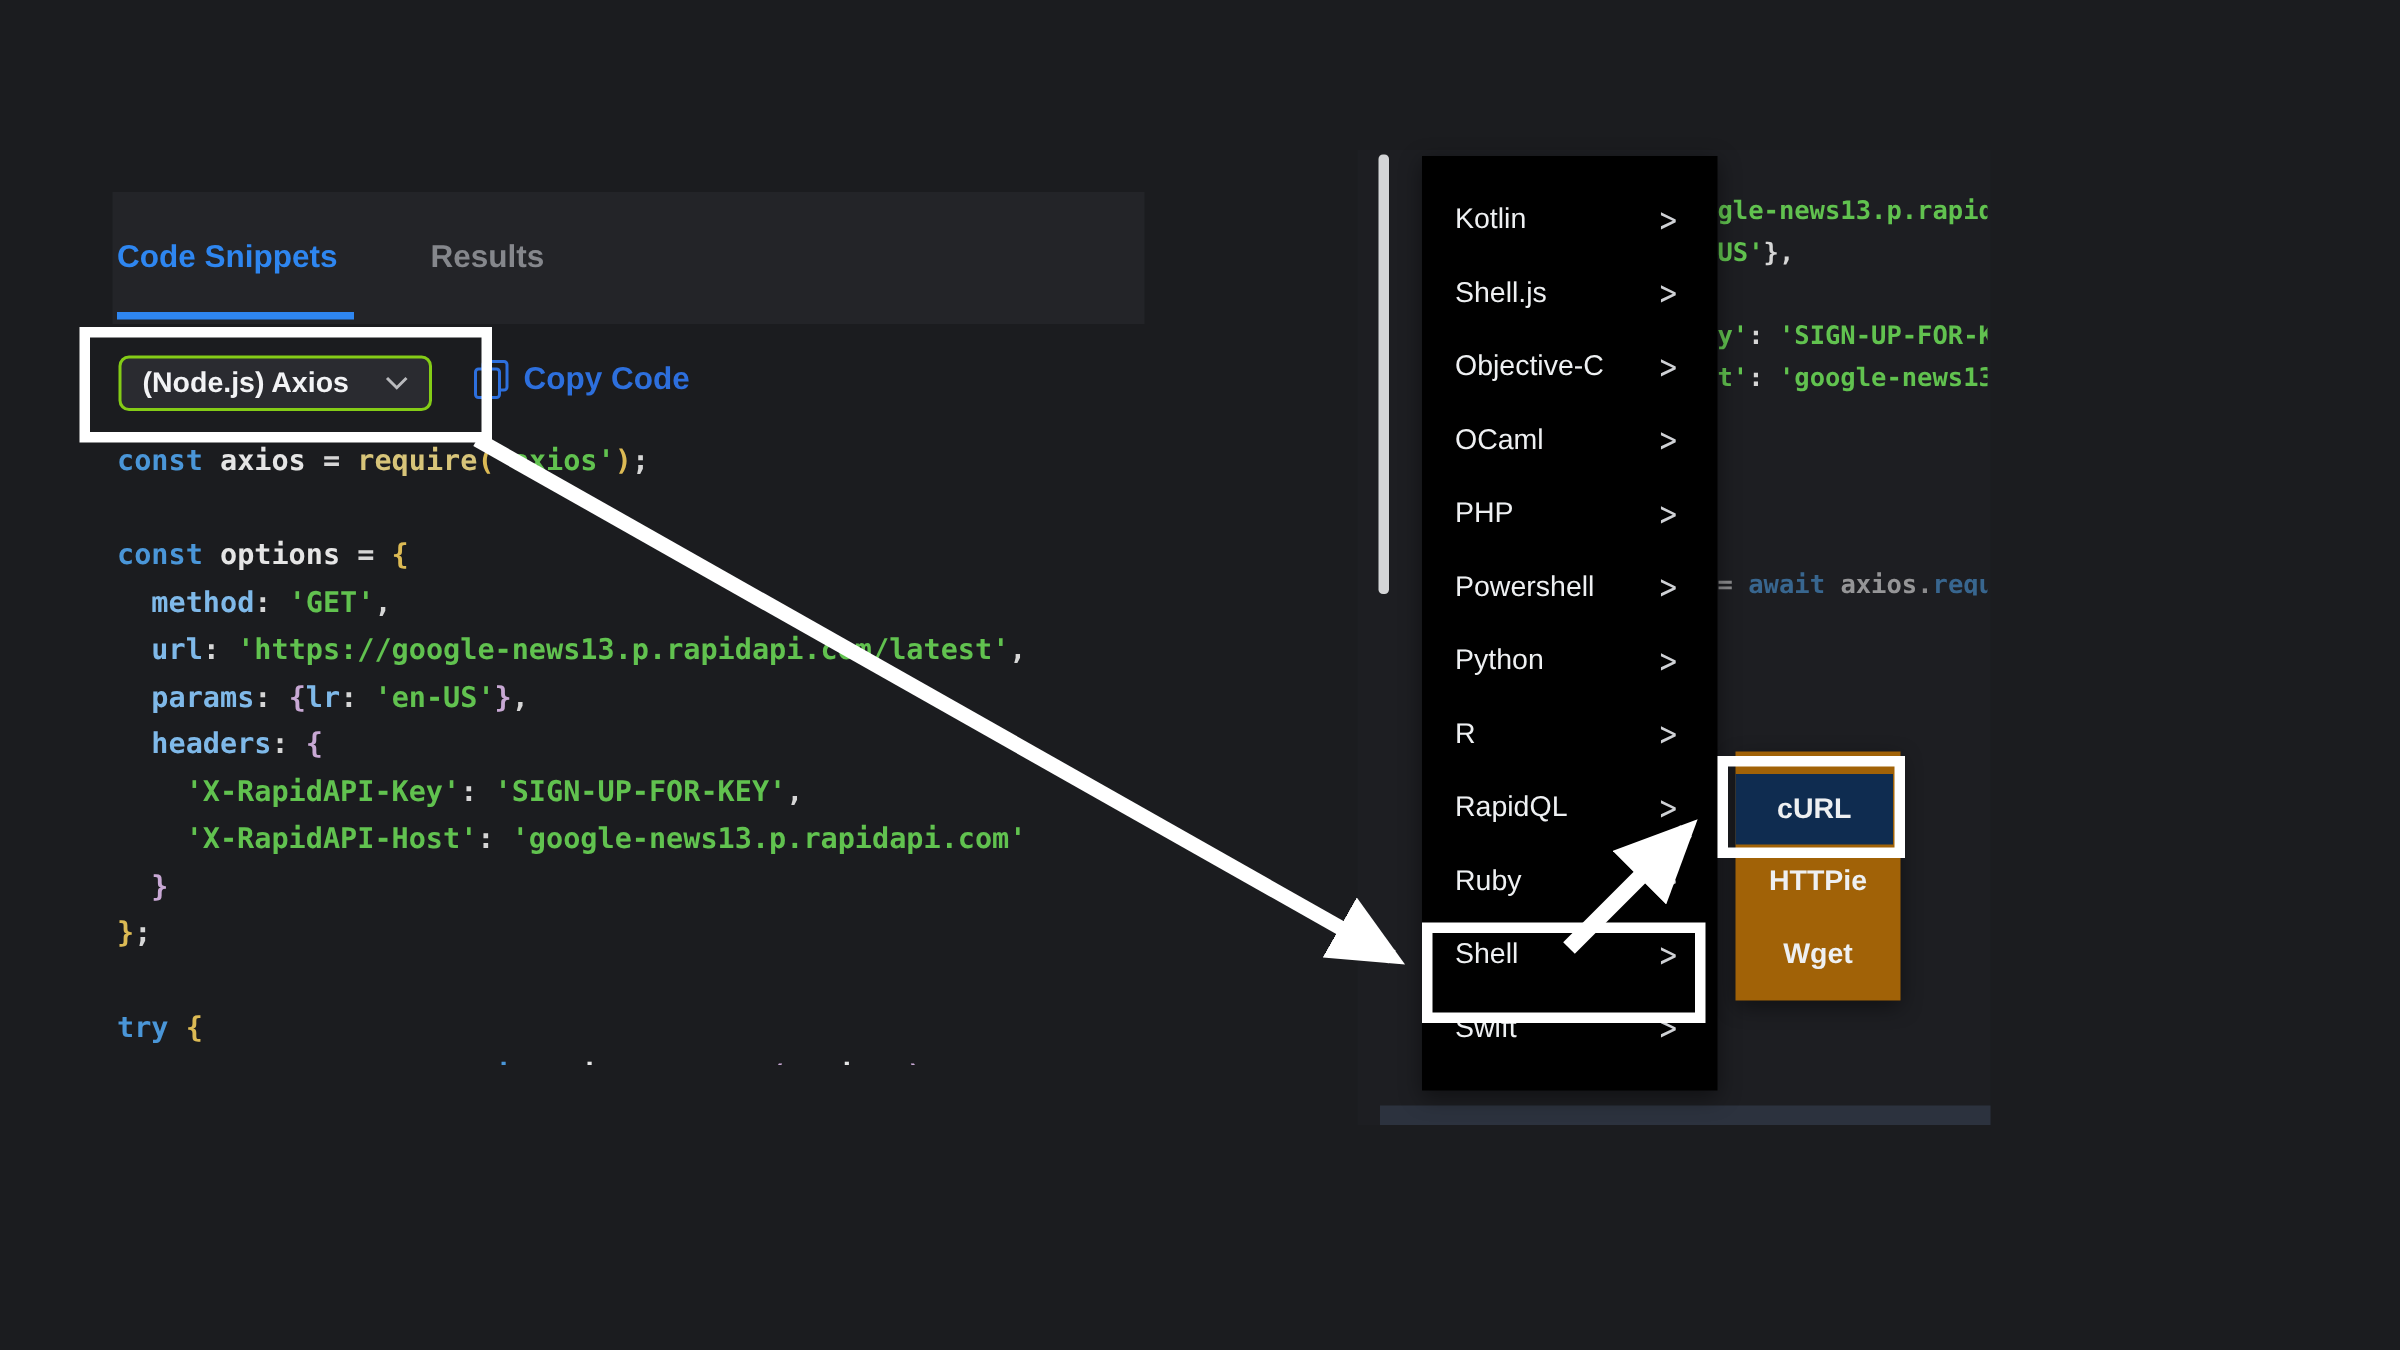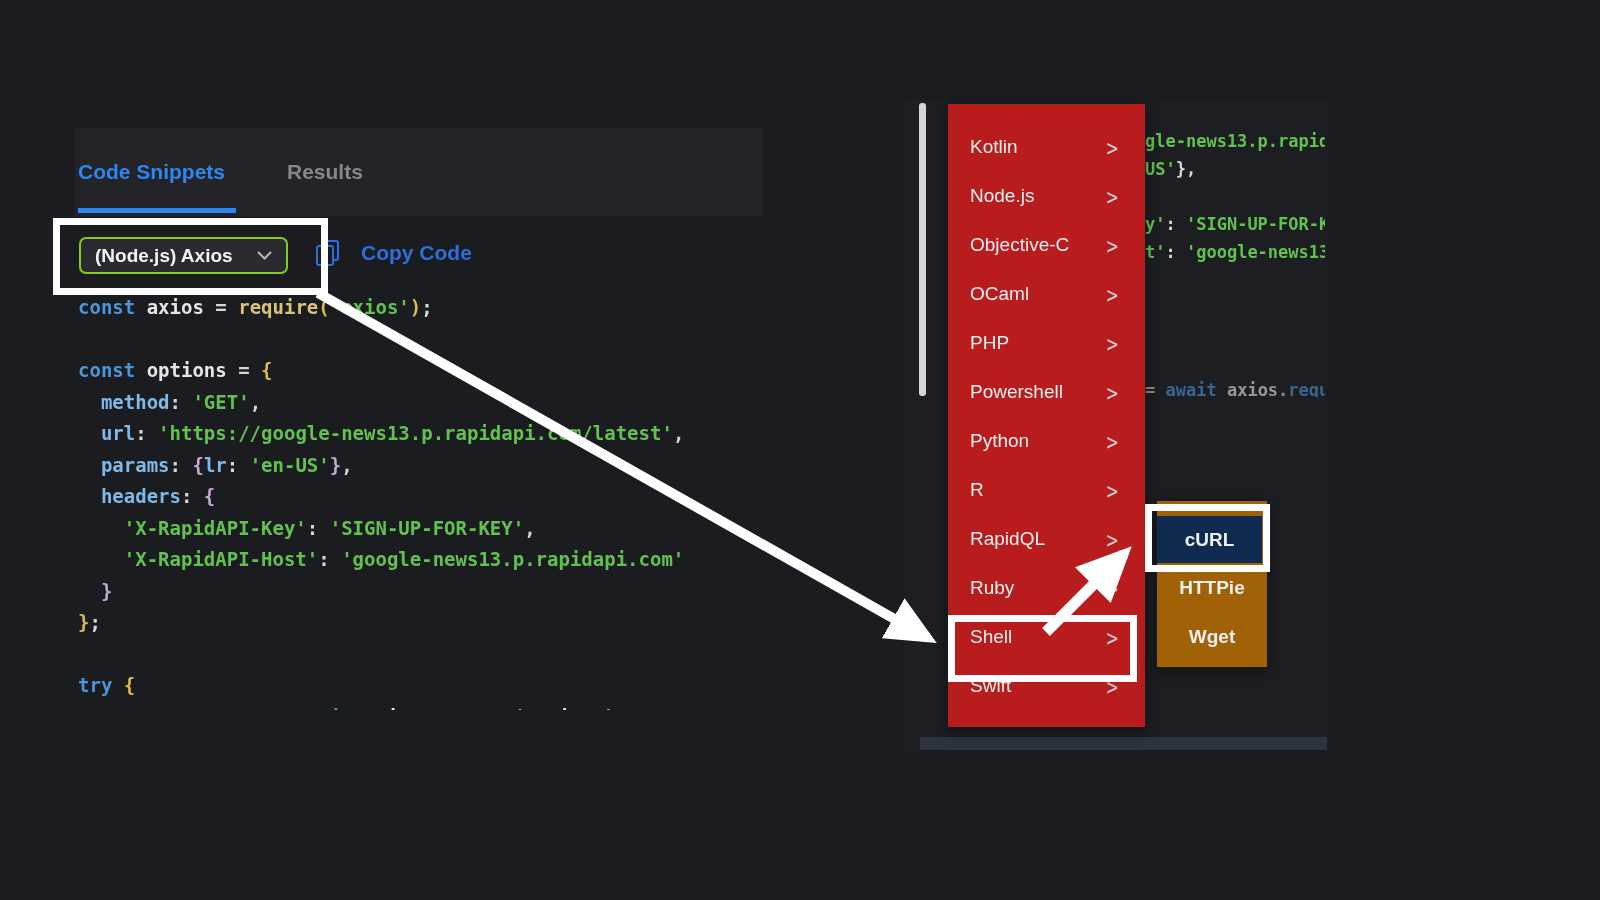--- a/index.html
+++ b/index.html
@@ -14,42 +14,42 @@
   
   .lang-btn{position:absolute;left:79px;top:237px;width:209px;height:37px;background:#2a2b30;
             border:2px solid #84cc16;border-radius:7px;display:flex;align-items:center;
             justify-content:space-between;padding:0 14px;box-sizing:border-box;cursor:pointer;}
   .lang-btn-label{color:#f2f3f5;font-size:19px;font-weight:bold;white-space:nowrap;}
   .copy-btn{position:absolute;left:316px;top:240px;display:flex;align-items:center;gap:11px;cursor:pointer;}
   .copy-ic{position:relative;width:22px;height:26px;}
   .copy-ic .sq{position:absolute;width:14px;height:17px;border:2.5px solid #2d6fdd;border-radius:3px;background:transparent;}
   .copy-ic .sq.back{left:5px;top:0;}
   .copy-ic .sq.front{left:0;top:5px;background:#1b1c1f;}
-  .copy-label{color:#2d6fdd;font-size:21px;font-weight:bold;margin-left:12px;}
+  .copy-label{color:#2d6fdd;font-size:21px;font-weight:bold;}
   
   .code{position:absolute;left:78px;top:292px;width:700px;height:418px;overflow:hidden;
         font-family:"DejaVu Sans Mono",monospace;font-size:19px;line-height:31.5px;
         font-weight:bold;white-space:pre;}
   .code-line{height:31.5px;}
   .tok-kw{color:#4a96d8;} .tok-var{color:#e5e5e5;} .tok-prop{color:#7fb9e9;margin-top:16px;}
   .tok-fn{color:#d7c479;} .tok-str{color:#61c24f;} .tok-pun{color:#d6d6d6;}
   .tok-b1{color:#dcba54;} .tok-b2{color:#c8a8d4;} .tok-pl{color:#d6d6d6;}
   
   .modal{position:absolute;left:905px;top:100px;width:422px;height:650px;background:#1d1e22;}
   .bg-frag{position:absolute;width:180px;height:24px;overflow:hidden;
            font-family:"DejaVu Sans Mono",monospace;font-size:17px;font-weight:bold;white-space:pre;z-index:2;}
   .frag-0{left:1145px;top:131px;}
   .frag-1{left:1145px;top:159px;}
   .frag-2{left:1145px;top:214px;}
   .frag-3{left:1145px;top:242px;}
   .frag-4{left:1145px;top:380px;height:17px;opacity:.6;}
   .vscrollbar{position:absolute;left:919px;top:103px;width:7px;height:293px;background:#d4d5d7;border-radius:3px;z-index:4;cursor:pointer;}
   .hbar{position:absolute;left:920px;top:737px;width:407px;height:13px;background:#2c323e;z-index:2;cursor:pointer;}
   
-  .menu{position:absolute;left:948px;top:104px;width:197px;height:623px;background:#b91c1c;
+  .menu{position:absolute;left:948px;top:104px;width:197px;height:623px;background:#000000;
         z-index:3;padding-top:18px;box-sizing:border-box;box-shadow:0 4px 14px rgba(0,0,0,.45);}
   .menu-item{height:49px;display:flex;align-items:center;justify-content:space-between;
              padding:0 27px 0 22px;cursor:pointer;}
   .menu-item-label{color:#eef0f2;font-size:19px;}
   .chev{color:#cfd1d5;font-size:19px;font-family:"DejaVu Sans Mono",monospace;transform:scaleY(1.25);}
   
   .submenu{position:absolute;left:1157px;top:501px;width:110px;height:166px;background:#a16207;
            z-index:3;padding-top:12px;box-sizing:border-box;box-shadow:0 4px 14px rgba(0,0,0,.45);font-weight:bold;}
   .submenu-item{height:49px;display:flex;align-items:center;justify-content:center;
                 color:#eef0f2;font-size:19px;cursor:pointer;}
@@ -94,21 +94,21 @@
     </div>
   <div class="vscrollbar"></div>
   <div class="hbar"></div>
 
   <div class="menu" id="lang-menu">
       <div class="menu-item">
         <span class="menu-item-label">Kotlin</span>
         <span class="chev">&gt;</span>
       </div>
       <div class="menu-item">
-        <span class="menu-item-label">Node.js</span>
+        <span class="menu-item-label">Shell.js</span>
         <span class="chev">&gt;</span>
       </div>
       <div class="menu-item">
         <span class="menu-item-label">Objective-C</span>
         <span class="chev">&gt;</span>
       </div>
       <div class="menu-item">
         <span class="menu-item-label">OCaml</span>
         <span class="chev">&gt;</span>
       </div>

